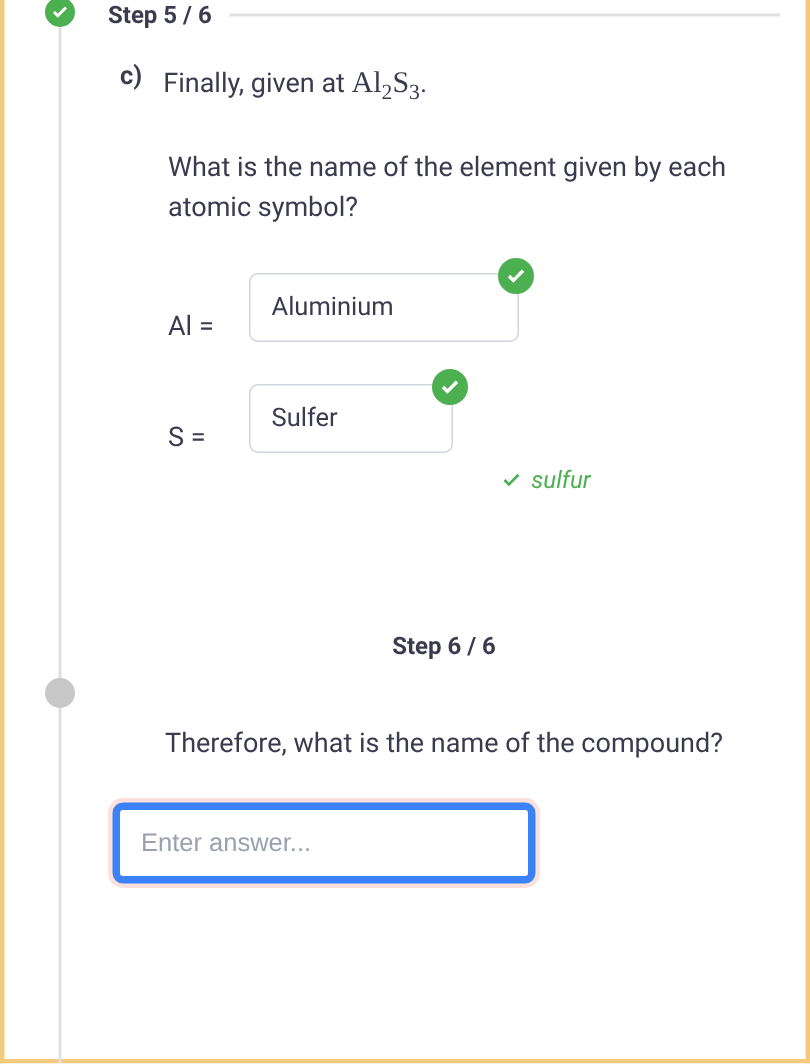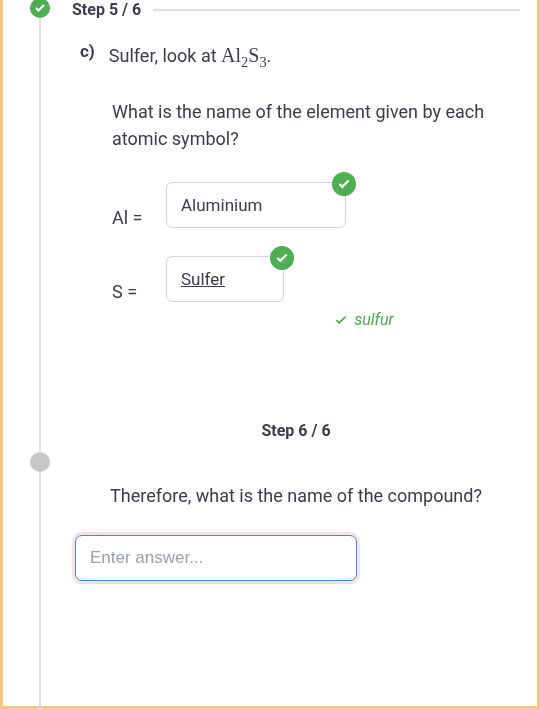--- a/index.html
+++ b/index.html
@@ -138,21 +138,21 @@
   }
   .answer-box {
     border: 1px solid #cfd4de;
     border-radius: 6px;
     background: #fff;
     padding: 12px 14px;
     font-size: 17px;
     color: #3b3b4f;
     width: 180px;
   }
-  .answer-box.short { width: 118px; text-decoration: underline; }
+  .answer-box.short { width: 136px; }
   .badge-check {
     position: absolute;
     top: -10px;
     right: -10px;
     width: 24px;
     height: 24px;
     border-radius: 50%;
     background: #4caf50;
     display: flex;
     align-items: center;
@@ -183,21 +183,21 @@
     text-align: center;
   }
   .final-input-wrap {
     width: 288px;
     padding: 3px;
     border-radius: 10px;
     background: #fbe0dc;
   }
   .final-input {
     width: 100%;
-    border: 1px solid #3b82f6;
+    border: 5px solid #3b82f6;
     border-radius: 7px;
     padding: 12px 14px;
     font-size: 17px;
     color: #3b3b4f;
     background: #fff;
     outline: none;
   }
   .final-input::placeholder { color: #9aa0ae; }
 </style>
 </head>
@@ -221,21 +221,21 @@
 
   <div>
     <div class="step-header">
       <span>Step 5 / 6</span>
       <div class="rule"></div>
     </div>
 
     <div class="part-c">
       <div class="part-label">c)</div>
       <div class="part-text">
-        <span>Sulfer, look at </span><span class="formula-serif"><span>Al</span><span class="formula-sub">2</span><span>S</span><span class="formula-sub">3</span></span>.
+        <span>Finally, given at </span><span class="formula-serif"><span>Al</span><span class="formula-sub">2</span><span>S</span><span class="formula-sub">3</span></span>.
       </div>
     </div>
 
     <div class="question">What is the name of the element given by each atomic symbol?</div>
 
     <div class="answer-rows">
 
       <div class="answer-row">
         <span class="el-label">Al =</span>
         <div class="answer-box-wrap">

